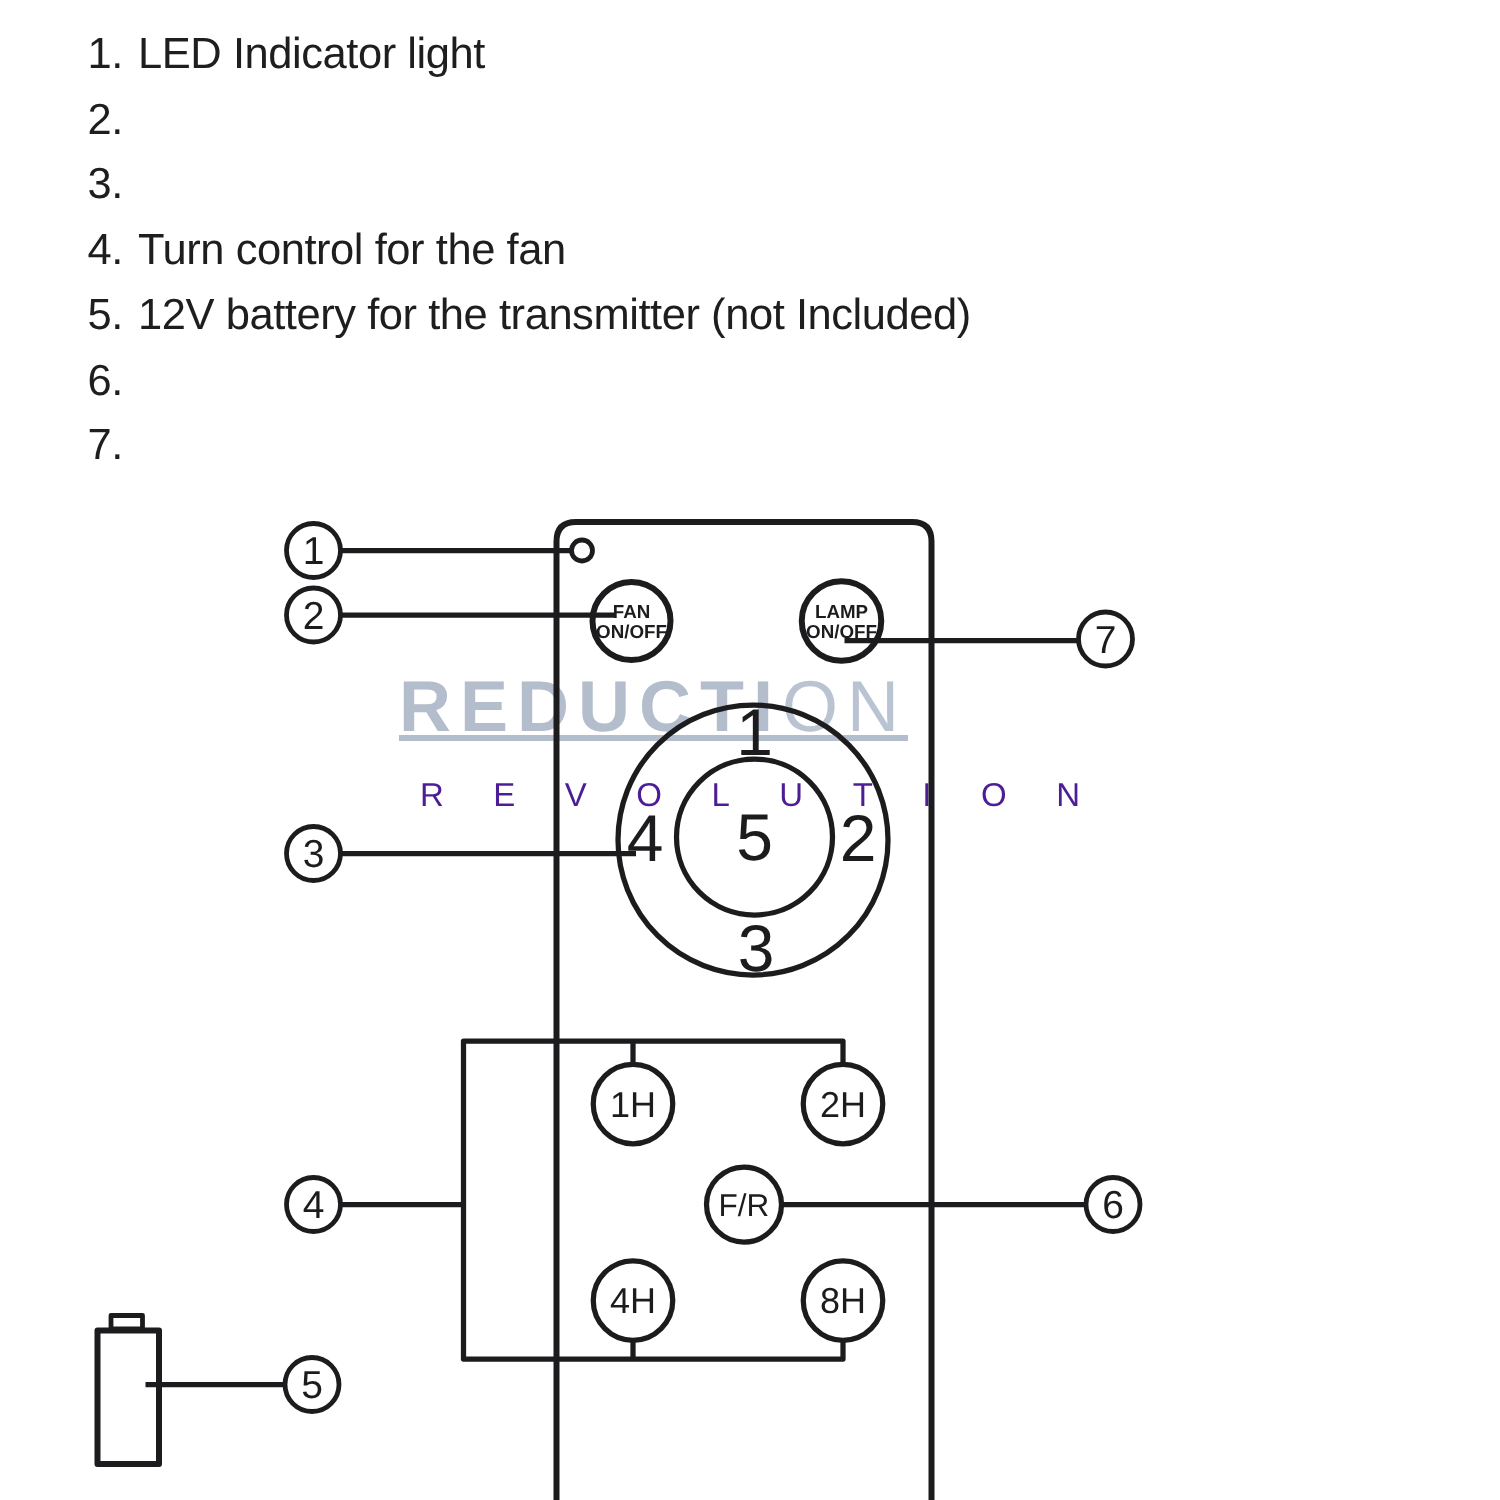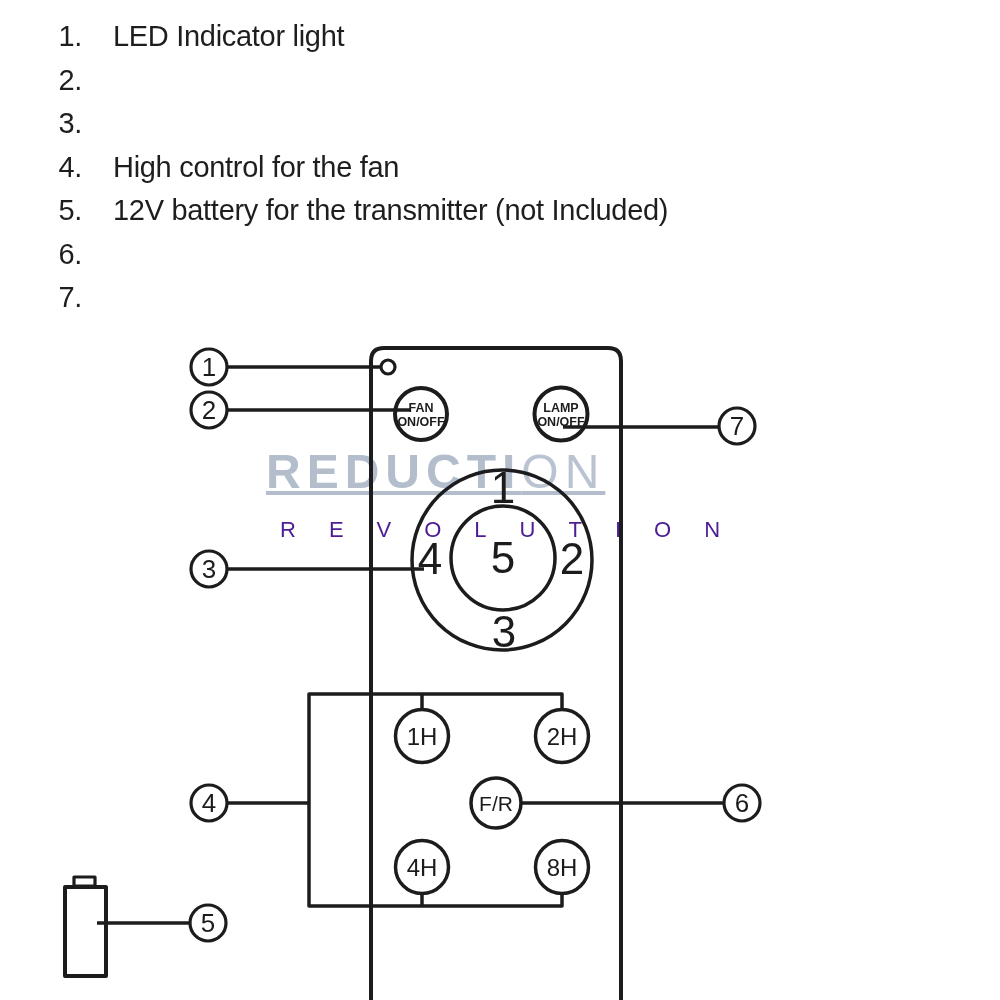--- a/index.html
+++ b/index.html
@@ -30,21 +30,21 @@
     letter-spacing: -0.3px;
     margin-bottom: 14.5px;
     white-space: nowrap;
   }
   .ins-num {
     display: inline-block;
     width: 24px;
     text-align: right;
     flex: 0 0 auto;
   }
-  .ins-text { margin-left: 31px; }
+  .ins-text { margin-left: 10px; }
 
   
   .watermark { position: absolute; inset: 0; z-index: 1; }
   .wm-primary {
     position: absolute;
     left: 266px;
     top: 448px;
     font-size: 48px;
     line-height: 1;
     font-weight: bold;
@@ -103,21 +103,21 @@
       <span class="ins-text">LED Indicator light</span>
     </li>
     <li class="ins-row">
       <span class="ins-num">2.</span>
     </li>
     <li class="ins-row">
       <span class="ins-num">3.</span>
     </li>
     <li class="ins-row">
       <span class="ins-num">4.</span>
-      <span class="ins-text">High control for the fan</span>
+      <span class="ins-text">Turn control for the fan</span>
     </li>
     <li class="ins-row">
       <span class="ins-num">5.</span>
       <span class="ins-text">12V battery for the transmitter (not Included)</span>
     </li>
     <li class="ins-row">
       <span class="ins-num">6.</span>
     </li>
     <li class="ins-row">
       <span class="ins-num">7.</span>

